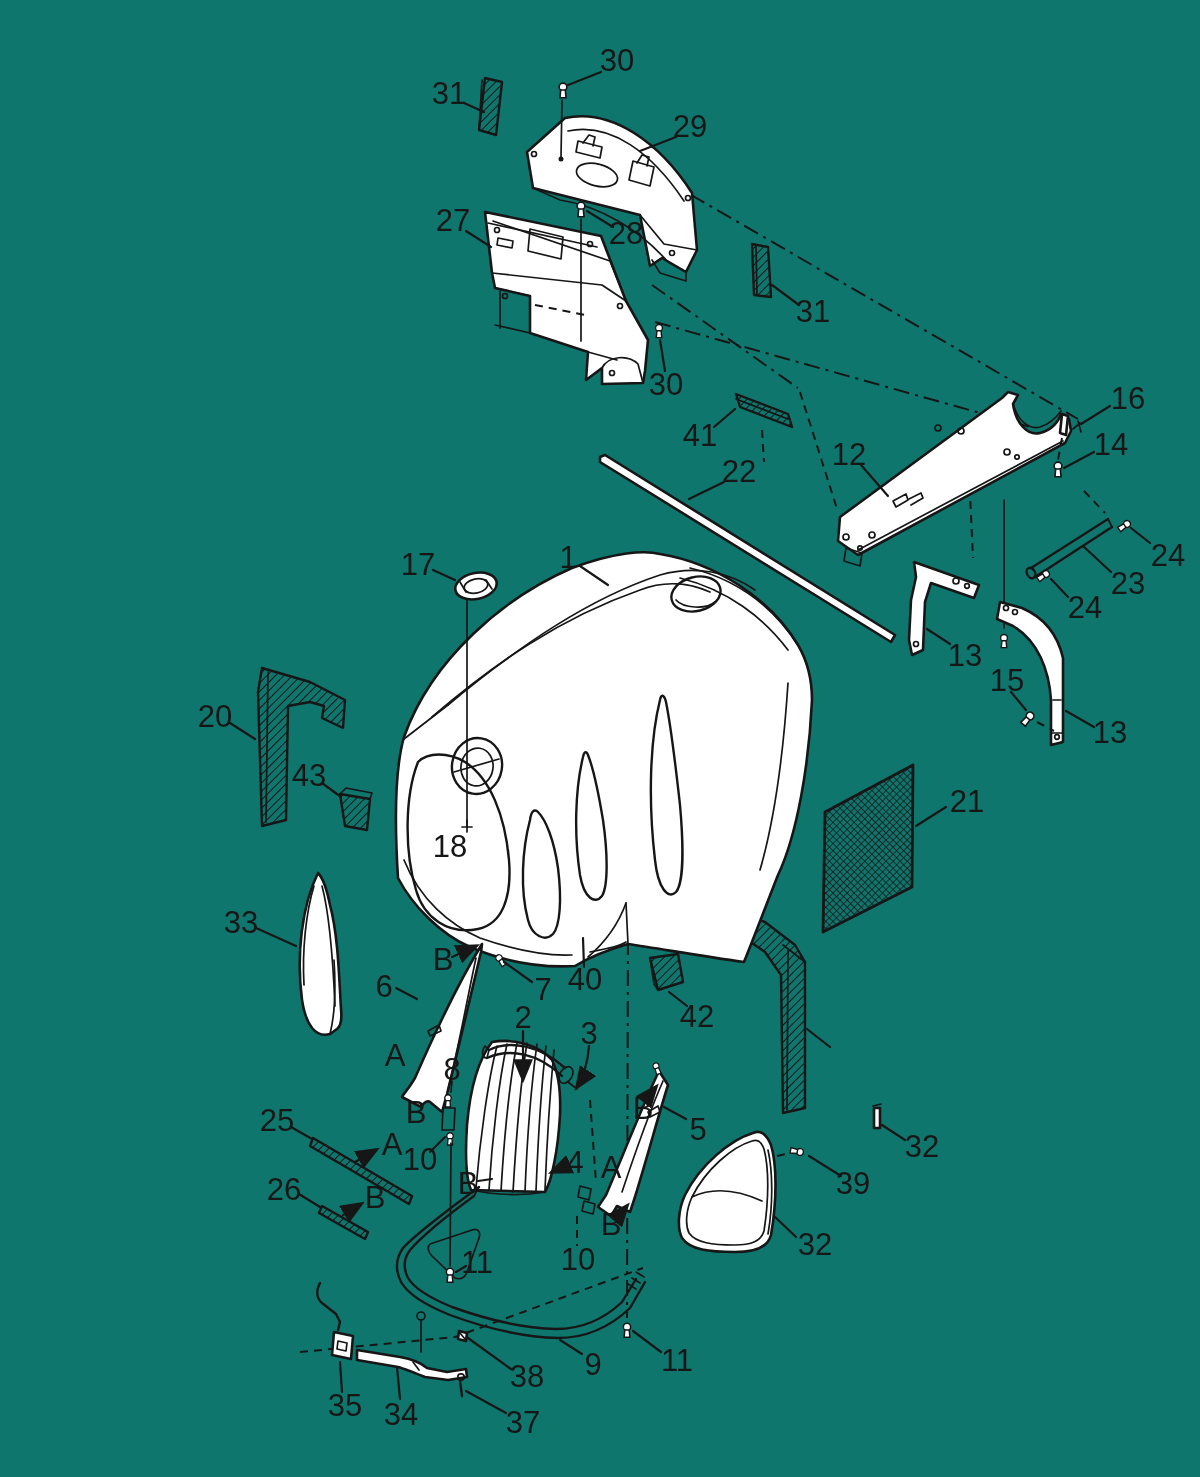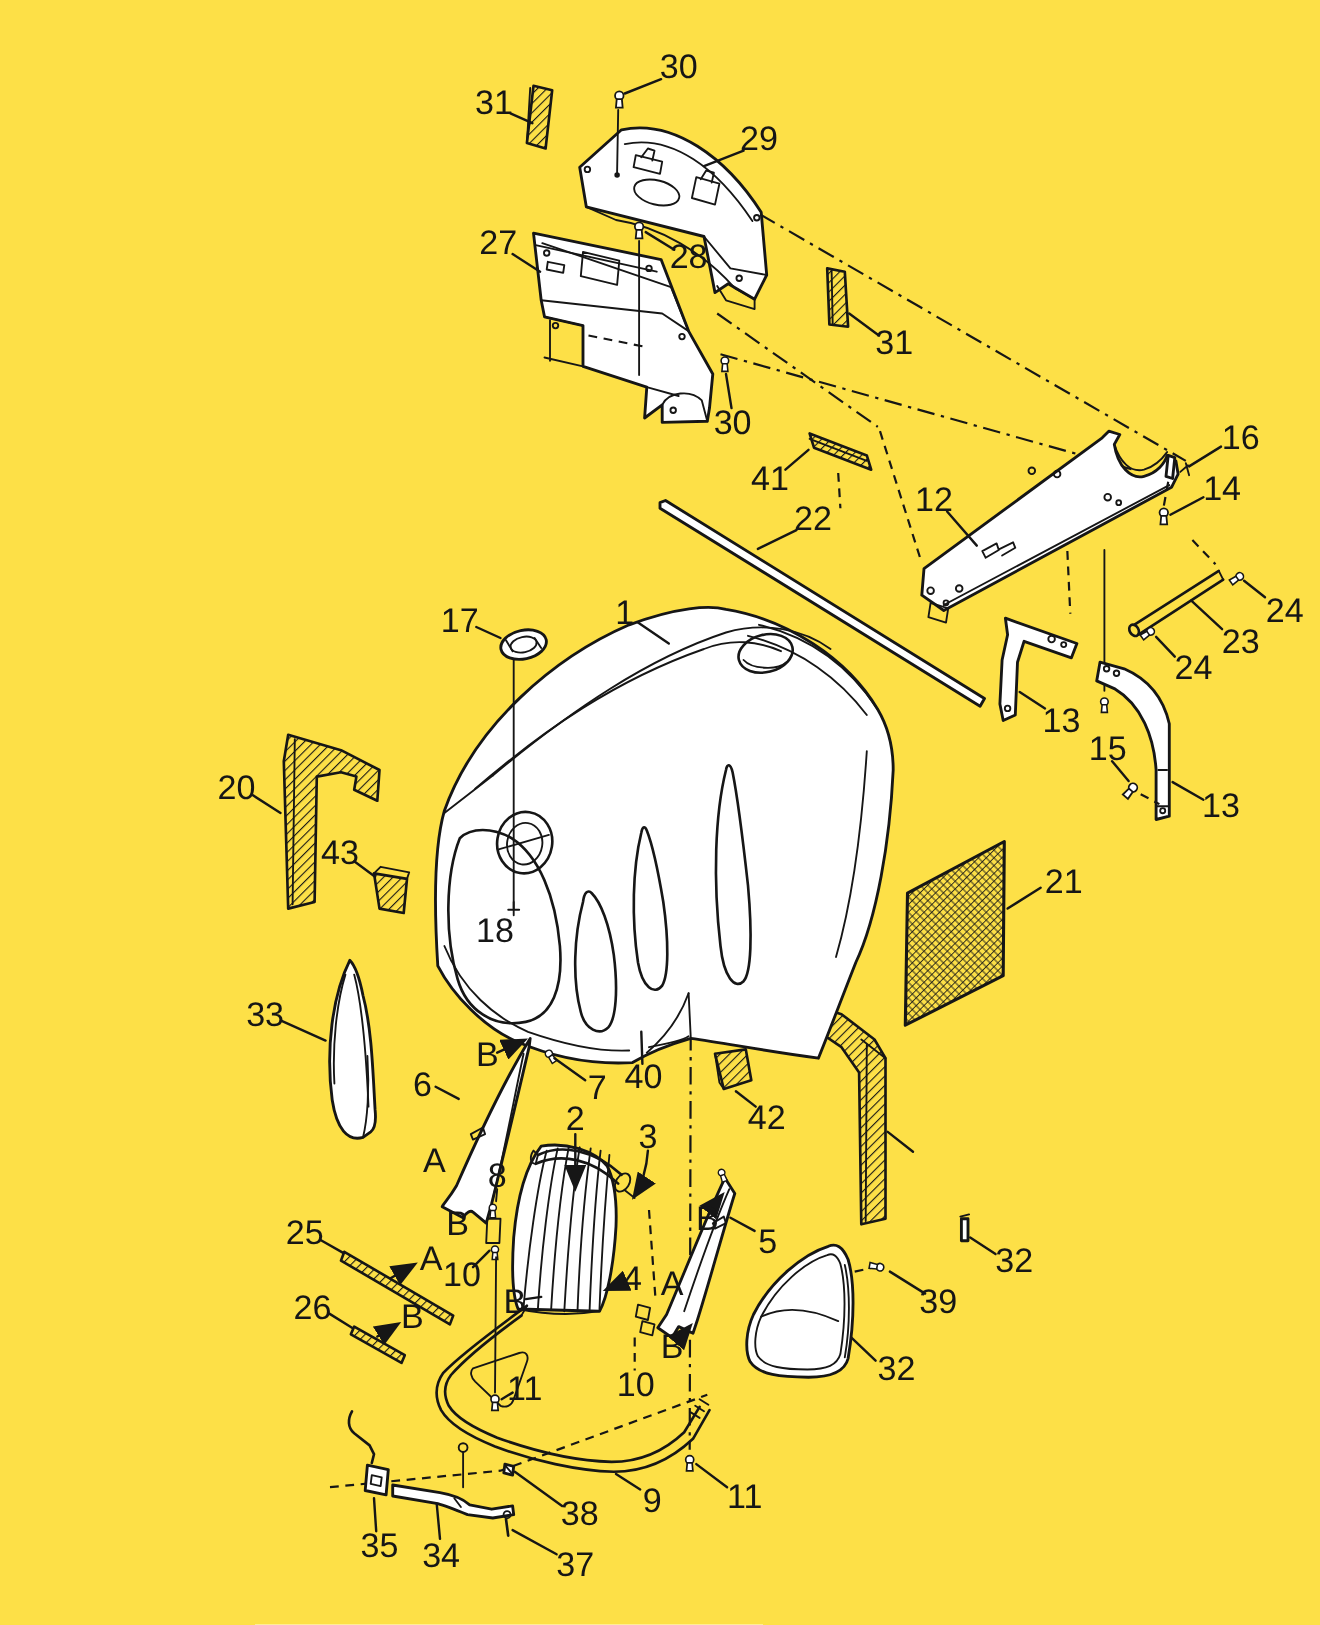--- a/index.html
+++ b/index.html
@@ -1,16 +1,16 @@
 <!DOCTYPE html>
 <html><head>
 <meta charset="utf-8">
 <style>
   html,body{margin:0;padding:0;background:#ffffff;}
-  #canvas{width:1200px;height:1477px;position:relative;background:#fde047;overflow:hidden;}
+  #canvas{width:1200px;height:1477px;position:relative;background:#0f766e;overflow:hidden;}
   svg{display:block;}
   .callout{font-family:"Liberation Sans",sans-serif;font-size:31px;fill:#161616;}
   .ol{fill:#ffffff;stroke:#161616;stroke-width:2.6;stroke-linejoin:round;stroke-linecap:round;}
   .ln{fill:none;stroke:#161616;stroke-width:2.4;stroke-linejoin:round;stroke-linecap:round;}
   .thin{fill:none;stroke:#161616;stroke-width:1.7;stroke-linejoin:round;stroke-linecap:round;}
   .leader{fill:none;stroke:#161616;stroke-width:2.2;stroke-linecap:round;}
   .dashdot{fill:none;stroke:#161616;stroke-width:2;stroke-dasharray:16 6 3 6;}
   .dash{fill:none;stroke:#161616;stroke-width:2;stroke-dasharray:8 6;}
   .hatchfill{fill:url(#sealHatch);stroke:#161616;stroke-width:2.4;stroke-linejoin:round;}
   .meshfill{fill:url(#meshHatch);stroke:#161616;stroke-width:2.8;stroke-linejoin:round;}

